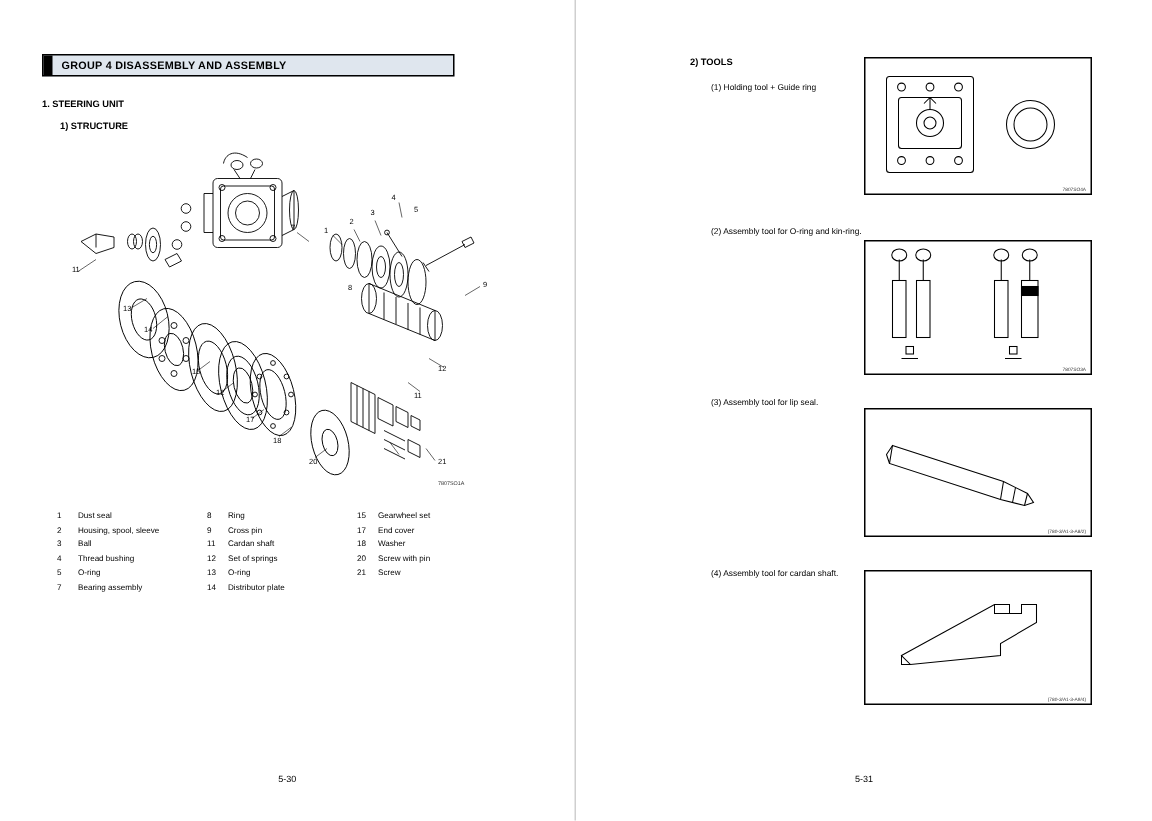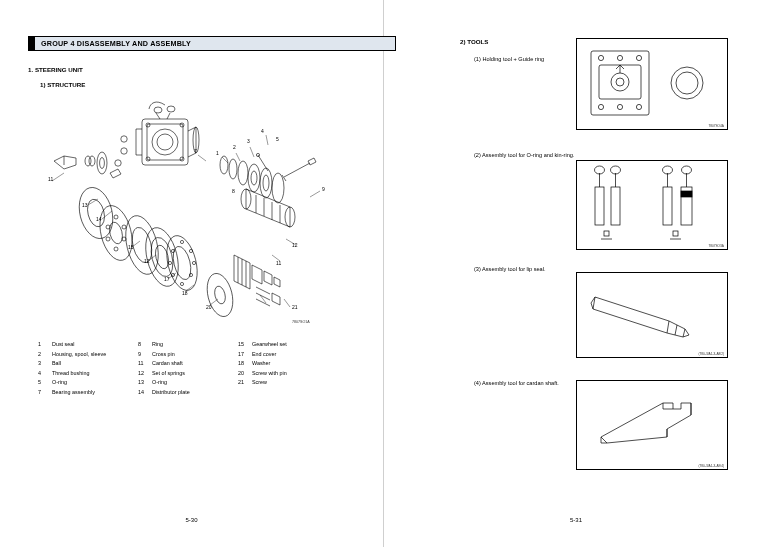--- a/index.html
+++ b/index.html
@@ -32,21 +32,21 @@
   }
   .page-right {
     width: 384px;
   }
 
   
   .group-banner {
     position: absolute;
     left: 28px;
     top: 36px;
-    width: 368px;
+    width: 275px;
     height: 15px;
     background: #dfe6ee;
     border: 1px solid #000;
     display: flex;
     align-items: center;
     box-sizing: border-box;
   }
   .group-banner .band {
     width: 6px;
     height: 100%;

